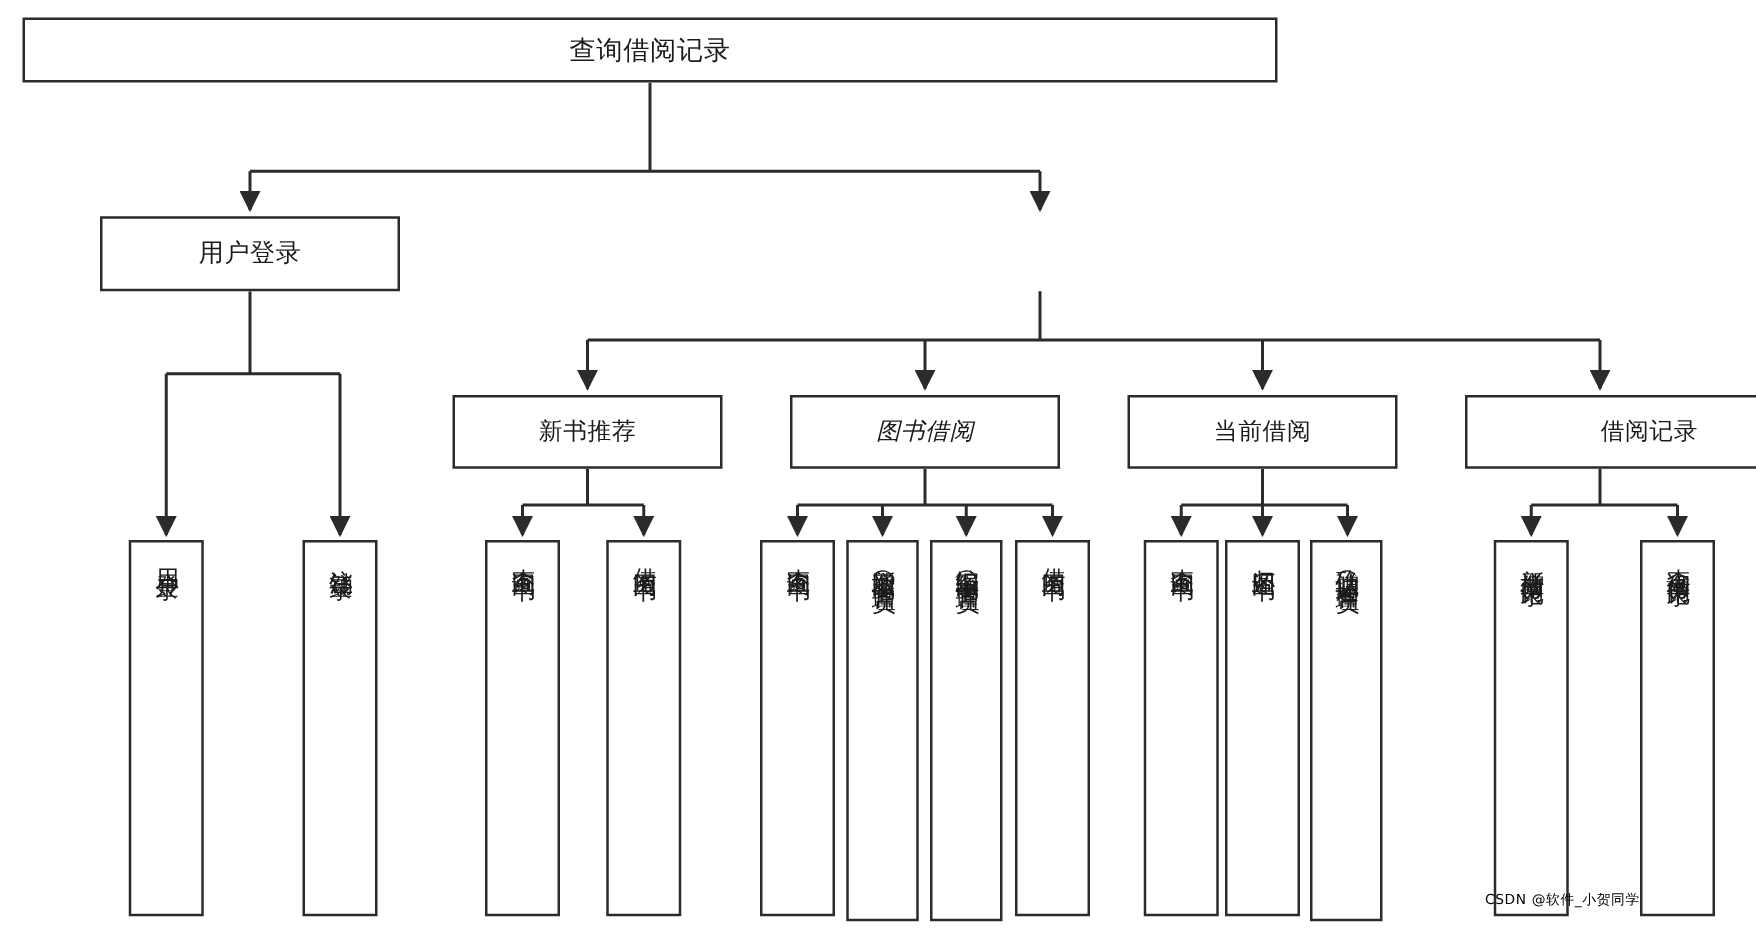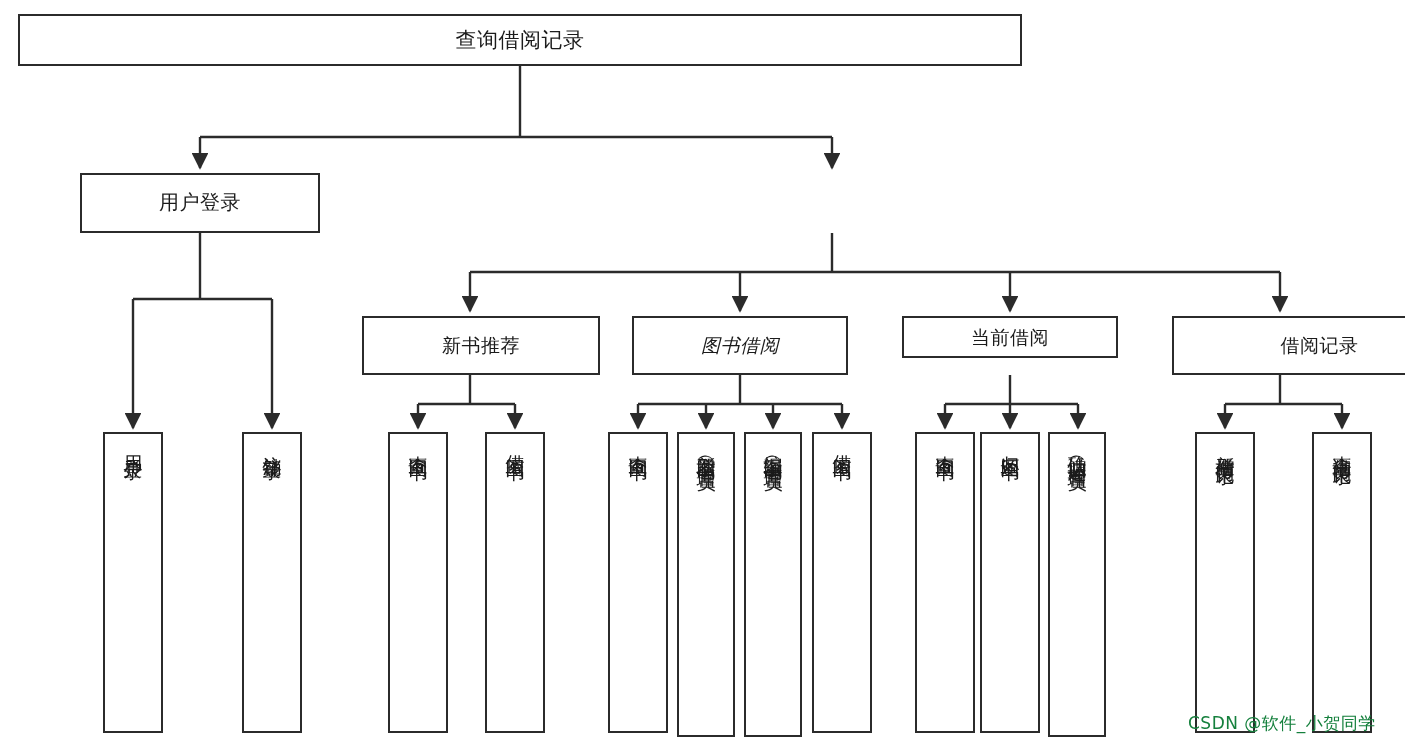--- a/index.html
+++ b/index.html
@@ -53,22 +53,22 @@
     line-height: 1.05;
     letter-spacing: 2.5px;
     white-space: nowrap;
   }
   #root-node { font-size: 21px; }
   .lvl2 { font-size: 20px; }
   .lvl3 { font-size: 19px; }
   .leaf { font-size: 19px; }
   .watermark {
     position: absolute;
-    color: #15803d;
-    font-size: 17px;
+    color: #000000;
+    font-size: 11px;
     white-space: nowrap;
     letter-spacing: 0.5px;
     pointer-events: none;
   }
 </style>
 </head>
 <body>
 
 <div id="canvas">
 
@@ -124,29 +124,29 @@
 
   <div class="node h-node" id="root-node" style="left:18px; top:14px; width:1004px; height:52px;">
     <span class="label">查询借阅记录</span>
   </div>
 
   <div class="node h-node lvl2" style="left:80px; top:173px; width:240px; height:60px;">
     <span class="label">用户登录</span>
   </div>
 
 
-  <div class="node h-node lvl3" style="left:362px; top:316px; width:238px; height:59px;">
+  <div class="node h-node lvl3" style="left:362px; top:316px; width:216px; height:59px;">
     <span class="label">新书推荐</span>
   </div>
 
   <div class="node h-node lvl3" style="left:632px; top:316px; width:216px; height:59px;font-style:italic;">
     <span class="label">图书借阅</span>
   </div>
 
-  <div class="node h-node lvl3" style="left:902px; top:316px; width:216px; height:42px;">
+  <div class="node h-node lvl3" style="left:902px; top:316px; width:216px; height:59px;">
     <span class="label">当前借阅</span>
   </div>
 
   <div class="node h-node lvl3" style="left:1172px; top:316px; width:259px; height:59px;padding-left:36px;">
     <span class="label">借阅记录</span>
   </div>
 
   <div class="node v-node leaf" style="left:103px; top:432px; width:60px; height:301px;">
     <span class="label">用户登录</span>
   </div>

